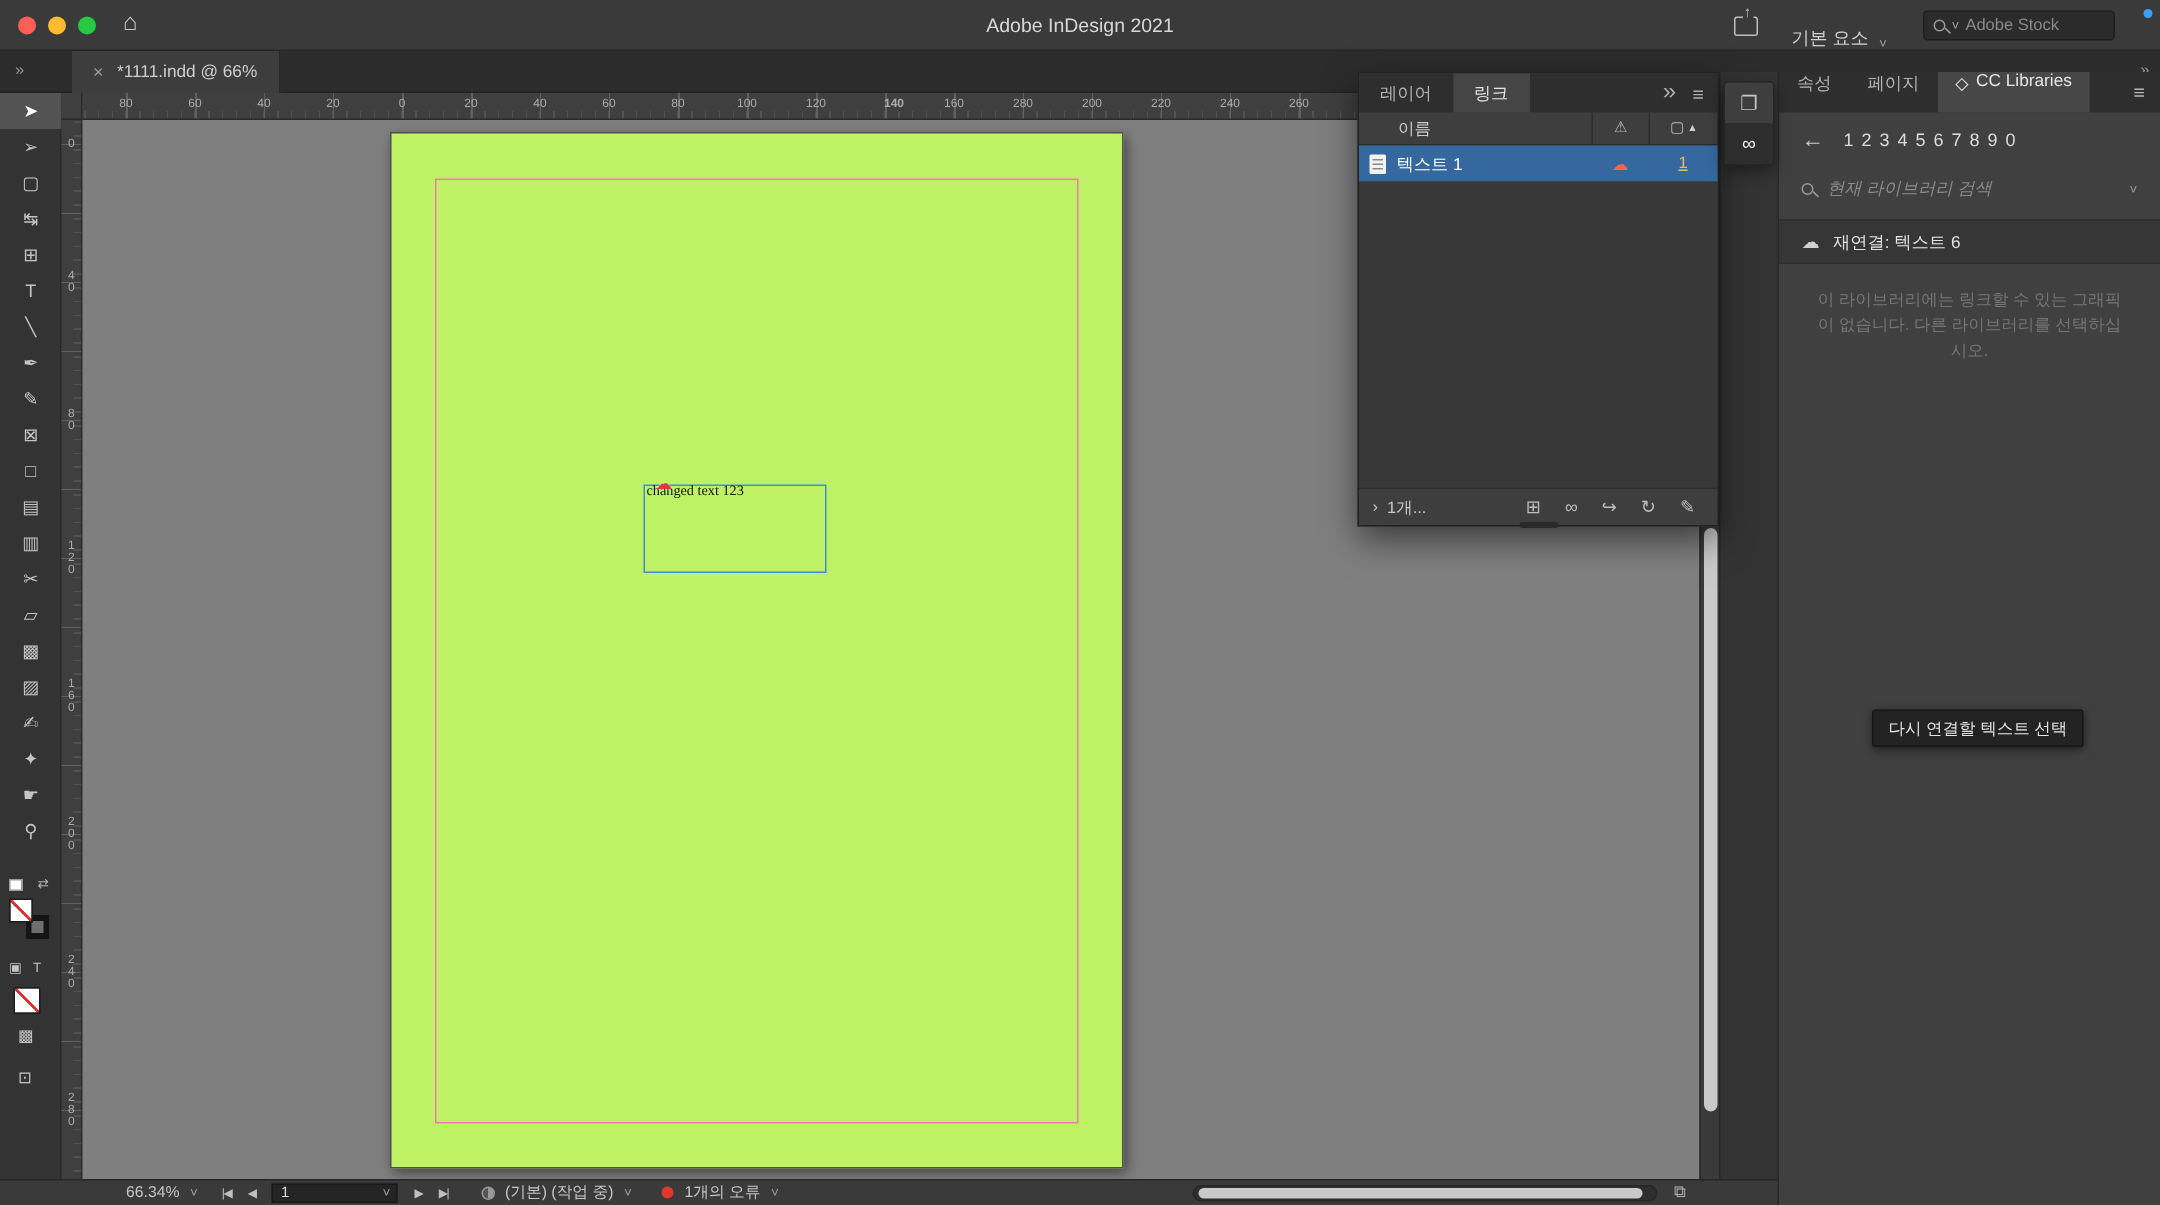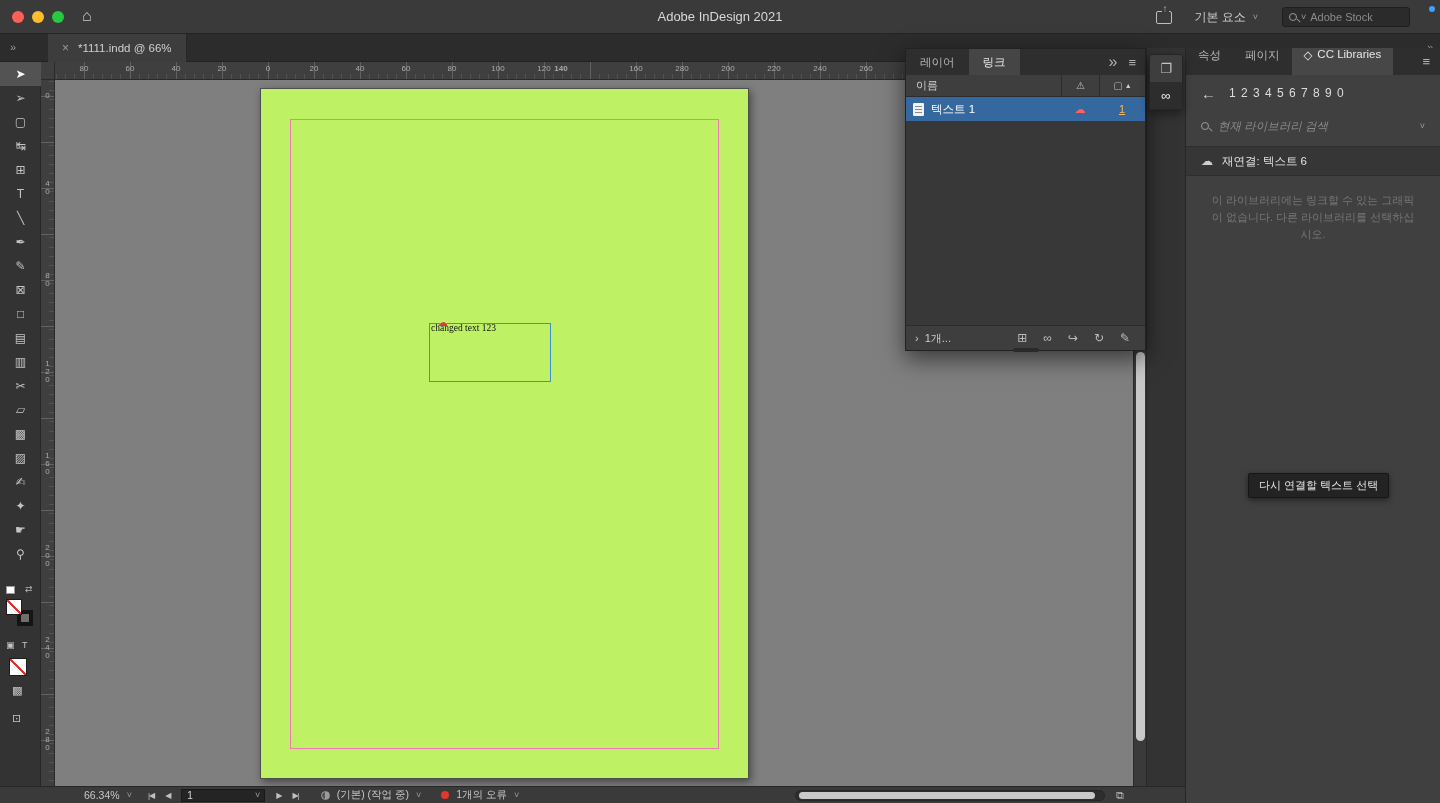--- a/index.html
+++ b/index.html
@@ -9,21 +9,21 @@
 
   
   #titlebar{position:absolute;left:0;top:0;width:1440px;height:34px;background:#3a3a3a;
     border-bottom:1px solid #252525}
   .traffic{position:absolute;top:11px;width:12px;height:12px;border-radius:50%}
   .t-red{left:12px;background:#ff5f57}.t-yellow{left:32px;background:#febc2e}.t-green{left:52px;background:#28c840}
   .home-icon{position:absolute;left:82px;top:7px;color:#c9c9c9;font-size:16px}
   .tb-title{position:absolute;left:50%;top:9px;transform:translateX(-50%);color:#d8d8d8;font-size:13px}
   .share-icon{position:absolute;right:268px;top:11px;width:16px;height:13px;border:1px solid #bdbdbd;border-radius:2px}
   .share-icon i{position:absolute;left:4.5px;top:-8px;color:#bdbdbd;font-size:10px;line-height:1;background:#3a3a3a;padding:0 1px}
-  .workspace{position:absolute;right:182px;top:0;height:34px;display:flex;align-items:center;gap:7px;color:#d0d0d0;font-size:12px}
+  .workspace{position:absolute;right:182px;top:0;height:34px;display:flex;align-items:flex-end;gap:7px;color:#d0d0d0;font-size:12px}
   .chev{color:#9f9f9f;font-size:9px}
   .stock-search{position:absolute;right:30px;top:7px;width:128px;height:20px;background:#2b2b2b;
     border:1px solid #1e1e1e;border-radius:3px;display:flex;align-items:center;gap:4px;padding:0 6px}
   .stock-search input{flex:1;min-width:0;background:transparent;border:none;outline:none;color:#c0c0c0;font-size:11px;
     font-family:inherit}
   .stock-search input::placeholder{color:#8a8a8a}
   .mag{width:8px;height:8px;border:1px solid #9a9a9a;border-radius:50%;position:relative;display:inline-block;flex:none}
   .mag::after{content:"";position:absolute;left:6px;top:6px;width:5px;height:1px;background:#9a9a9a;transform:rotate(45deg)}
   .sync-dot{position:absolute;right:5px;top:6px;width:6px;height:6px;border-radius:50%;background:#3da0ff}
 
@@ -94,21 +94,21 @@
   
   #links-panel{position:absolute;left:905px;top:48px;width:241px;height:303px;background:#3e3e3e;
     border:1px solid #222;box-shadow:0 8px 22px rgba(0,0,0,.55);display:flex;flex-direction:column;z-index:30}
   .lp-tabs{height:26px;background:#2e2e2e;display:flex;align-items:stretch;flex:none}
   .lp-tab{padding:0 14px;display:flex;align-items:center;font-size:11.5px;color:#b5b5b5}
   .lp-tab.active{background:#454545;color:#e3e3e3}
   .lp-tabs-rest{flex:1;display:flex;align-items:center;justify-content:flex-end;gap:11px;padding-right:9px;color:#b0b0b0}
   .lp-menu{font-size:13px}
   .lp-header{height:22px;display:flex;align-items:center;border-bottom:1px solid #2c2c2c;font-size:11px;
     color:#cfcfcf;flex:none}
-  .lp-h-name{flex:1;padding-left:10px}
+  .lp-h-name{flex:1;padding-left:26px}
   .lp-col{width:38px;height:100%;display:flex;align-items:center;justify-content:center;gap:2px;
     border-left:1px solid #2c2c2c;color:#b8b8b8;font-size:10px}
   .lp-col.page{width:46px}
   .sort-up{font-size:7px;color:#d0d0d0}
   .lp-row{height:24px;background:#35689e;display:flex;align-items:center;font-size:11.5px;color:#fff;flex:none}
   .file-icon{width:11px;height:13px;background:#f2f2f2;margin-left:7px;position:relative;border-radius:1px;flex:none}
   .file-icon::after{content:"";position:absolute;left:2px;top:3px;width:7px;height:1px;background:#8a8a8a;
     box-shadow:0 3px 0 #8a8a8a,0 6px 0 #8a8a8a}
   .lp-row-name{flex:1;margin-left:7px}
   .lp-row-cloud{width:38px;text-align:center;color:#ff6257;font-size:11px}
@@ -241,21 +241,21 @@
     <span class="hlabel" style="left: 75px;">60</span>
     <span class="hlabel" style="left: 121px;">40</span>
     <span class="hlabel" style="left: 167px;">20</span>
     <span class="hlabel" style="left: 213px;">0</span>
     <span class="hlabel" style="left: 259px;">20</span>
     <span class="hlabel" style="left: 305px;">40</span>
     <span class="hlabel" style="left: 351px;">60</span>
     <span class="hlabel" style="left: 397px;">80</span>
     <span class="hlabel" style="left: 443px; text-align: right;">100</span>
     <span class="hlabel" style="left: 489px;">120</span>
-    <span class="hlabel" style="left: 506px; font-weight: bold;">140</span>
+    <span class="hlabel" style="left: 541px; font-weight: bold;">140</span>
     <span class="hlabel" style="left: 581px;">160</span>
     <span class="hlabel" style="left: 627px;">280</span>
     <span class="hlabel" style="left: 673px;">200</span>
     <span class="hlabel" style="left: 719px;">220</span>
     <span class="hlabel" style="left: 765px;">240</span>
     <span class="hlabel" style="left: 811px;">260</span>
   </div>
 <div id="v-ruler">
     <span class="vlabel" style="top: 16px;">
       <i>0</i>

